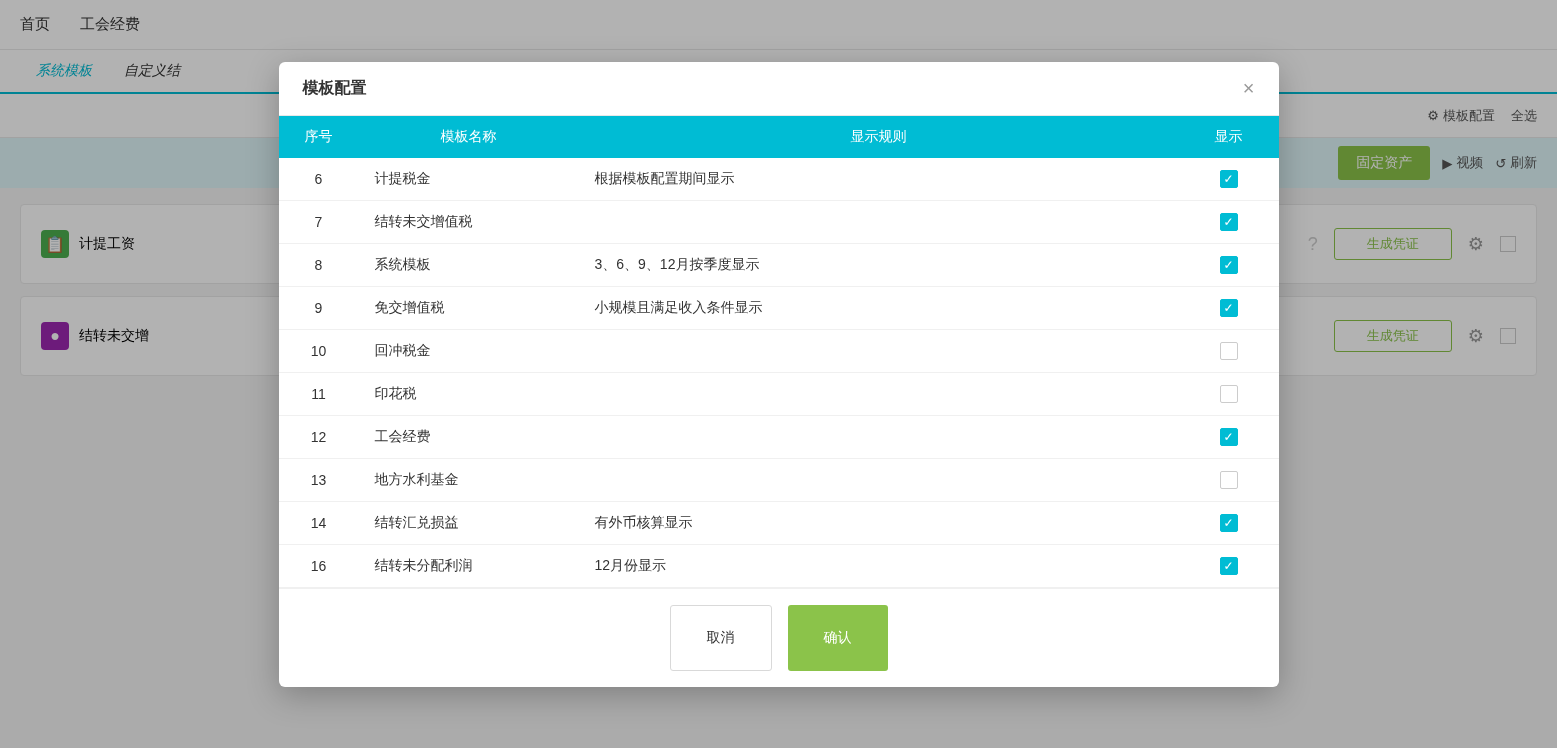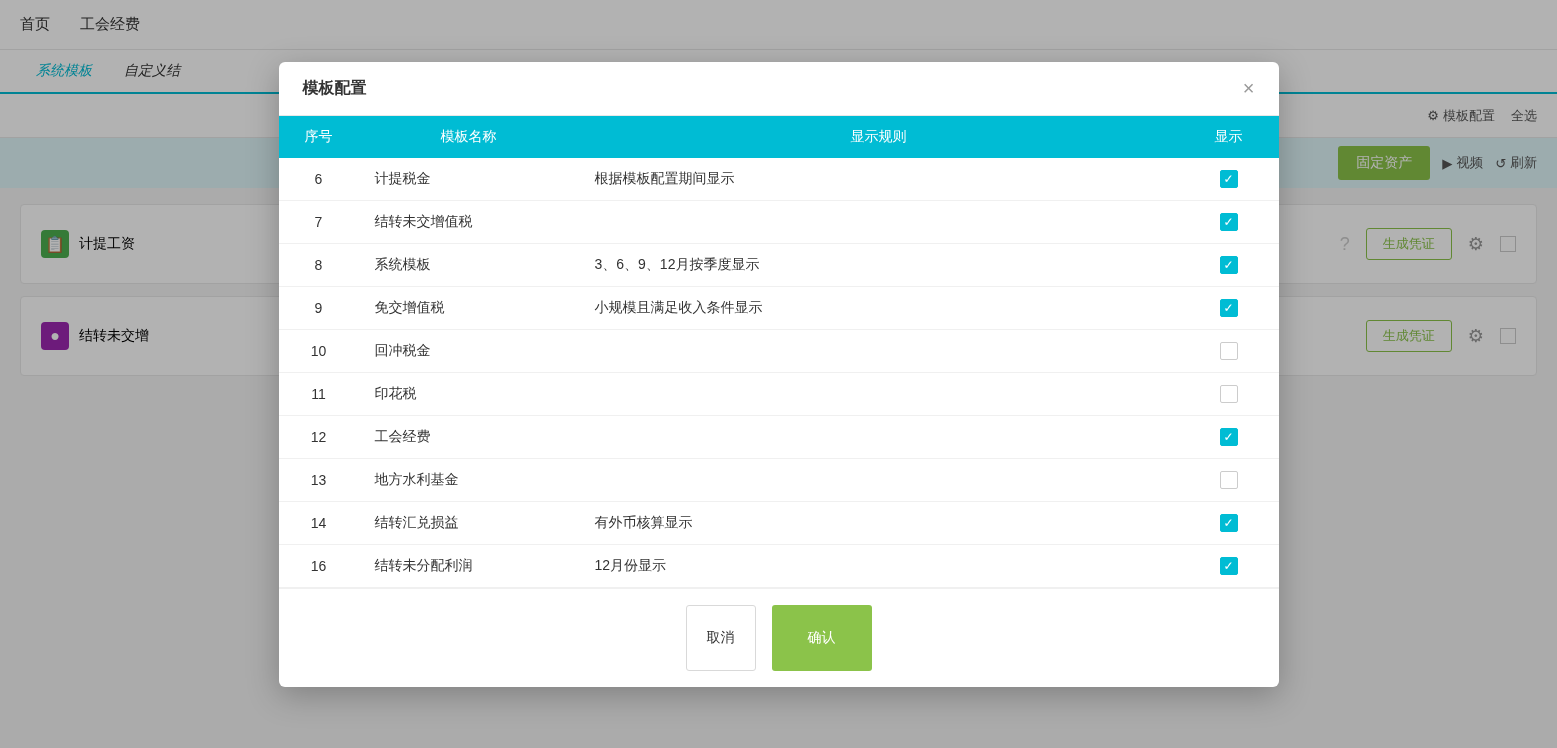--- a/index.html
+++ b/index.html
@@ -138,21 +138,21 @@
     }
     .card-right {
       display: flex;
       align-items: center;
       gap: 16px;
     }
     .btn-generate {
       border: 1px solid #8bc34a;
       color: #8bc34a;
       background: #fff;
-      padding: 6px 16px;
+      padding: 6px 32px;
       border-radius: 3px;
       cursor: pointer;
       font-size: 13px;
     }
     .gear-icon {
       color: #999;
       font-size: 18px;
       cursor: pointer;
     }
     .checkbox-sq {
@@ -293,21 +293,21 @@
 
     
     .modal-footer {
       padding: 16px 24px;
       display: flex;
       justify-content: center;
       gap: 16px;
       border-top: 1px solid #f0f0f0;
     }
     .btn-cancel {
-      padding: 9px 20px;
+      padding: 9px 36px;
       border: 1px solid #d9d9d9;
       border-radius: 3px;
       background: #fff;
       color: #333;
       font-size: 14px;
       cursor: pointer;
     }
     .btn-confirm {
       padding: 24px 36px;
       border: none;

